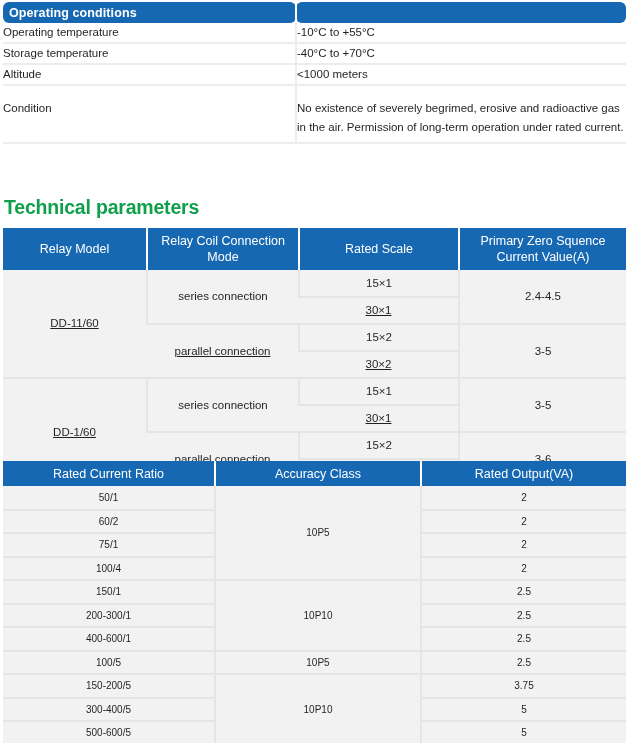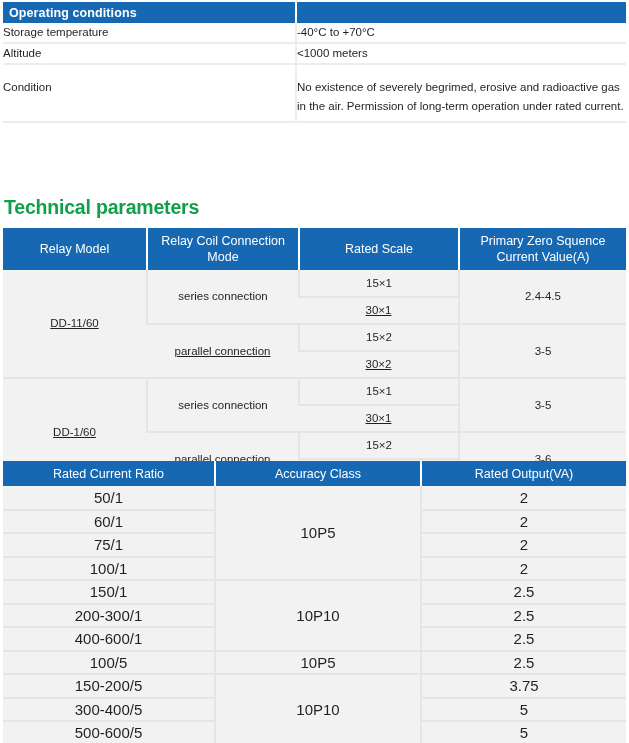--- a/index.html
+++ b/index.html
@@ -32,20 +32,21 @@
   }
   .t1 .hdr-row th {
     background: #1668b3;
     color: #ffffff;
     font-weight: bold;
     font-size: 12.5px;
     height: 21px;
     text-align: left;
     padding-left: 6px;
     letter-spacing: .1px;
+    border-radius: 6px;
   }
   .t1 .hdr-row th.h-right {
     border-left: 2px solid #ffffff;
   }
   .t1 td {
     font-size: 11.5px;
     color: #231f20;
     height: 19px;
     padding-left: 6px;
     border-bottom: 2px solid #eceded;
@@ -110,21 +111,21 @@
     background: #1668b3;
     color: #ffffff;
     font-weight: bold;
     font-size: 12.5px;
     height: 25px;
     text-align: center;
     border-left: 2px solid #ffffff;
   }
   .t3 th:first-child { border-left: none; }
   .t3 td {
-    font-size: 15px;
+    font-size: 10px;
     color: #231f20;
     text-align: center;
     height: 23.5px;
     background: #f2f2f2;
     border-bottom: 2px solid #e4e5e6;
     border-left: 2px solid #e4e5e6;
     line-height: 21px;
   }
   .t3 td:first-child { border-left: none; }
   .t3 .col-ratio { width: 212px; }
@@ -140,20 +141,24 @@
     <colgroup>
         <col style="width:293px">
         <col>
       </colgroup>
     <tbody>
       <tr class="hdr-row">
         <th>Operating conditions</th>
         <th class="h-right"></th>
       </tr>
       <tr>
+        <td class="c-label">Operating temperature</td>
+        <td class="c-value">-10°C to +55°C</td>
+      </tr>
+      <tr>
         <td class="c-label">Storage temperature</td>
         <td class="c-value">-40°C to +70°C</td>
       </tr>
       <tr>
         <td class="c-label">Altitude</td>
         <td class="c-value">&lt;1000 meters</td>
       </tr>
       <tr class="tall">
         <td class="c-label">Condition</td>
         <td class="c-value">No existence of severely begrimed, erosive and radioactive gas in the air. Permission of long-term operation under rated current.</td>
@@ -229,29 +234,29 @@
         <th>Rated Output(VA)</th>
       </tr>
     </thead>
     <tbody>
       <tr>
         <td>50/1</td>
         <td rowspan="4">10P5</td>
         <td>2</td>
       </tr>
       <tr>
-        <td>60/1</td>
+        <td>60/2</td>
         <td>2</td>
       </tr>
       <tr>
         <td>75/1</td>
         <td>2</td>
       </tr>
       <tr>
-        <td>100/1</td>
+        <td>100/4</td>
         <td>2</td>
       </tr>
       <tr>
         <td>150/1</td>
         <td rowspan="3">10P10</td>
         <td>2.5</td>
       </tr>
       <tr>
         <td>200-300/1</td>
         <td>2.5</td>

